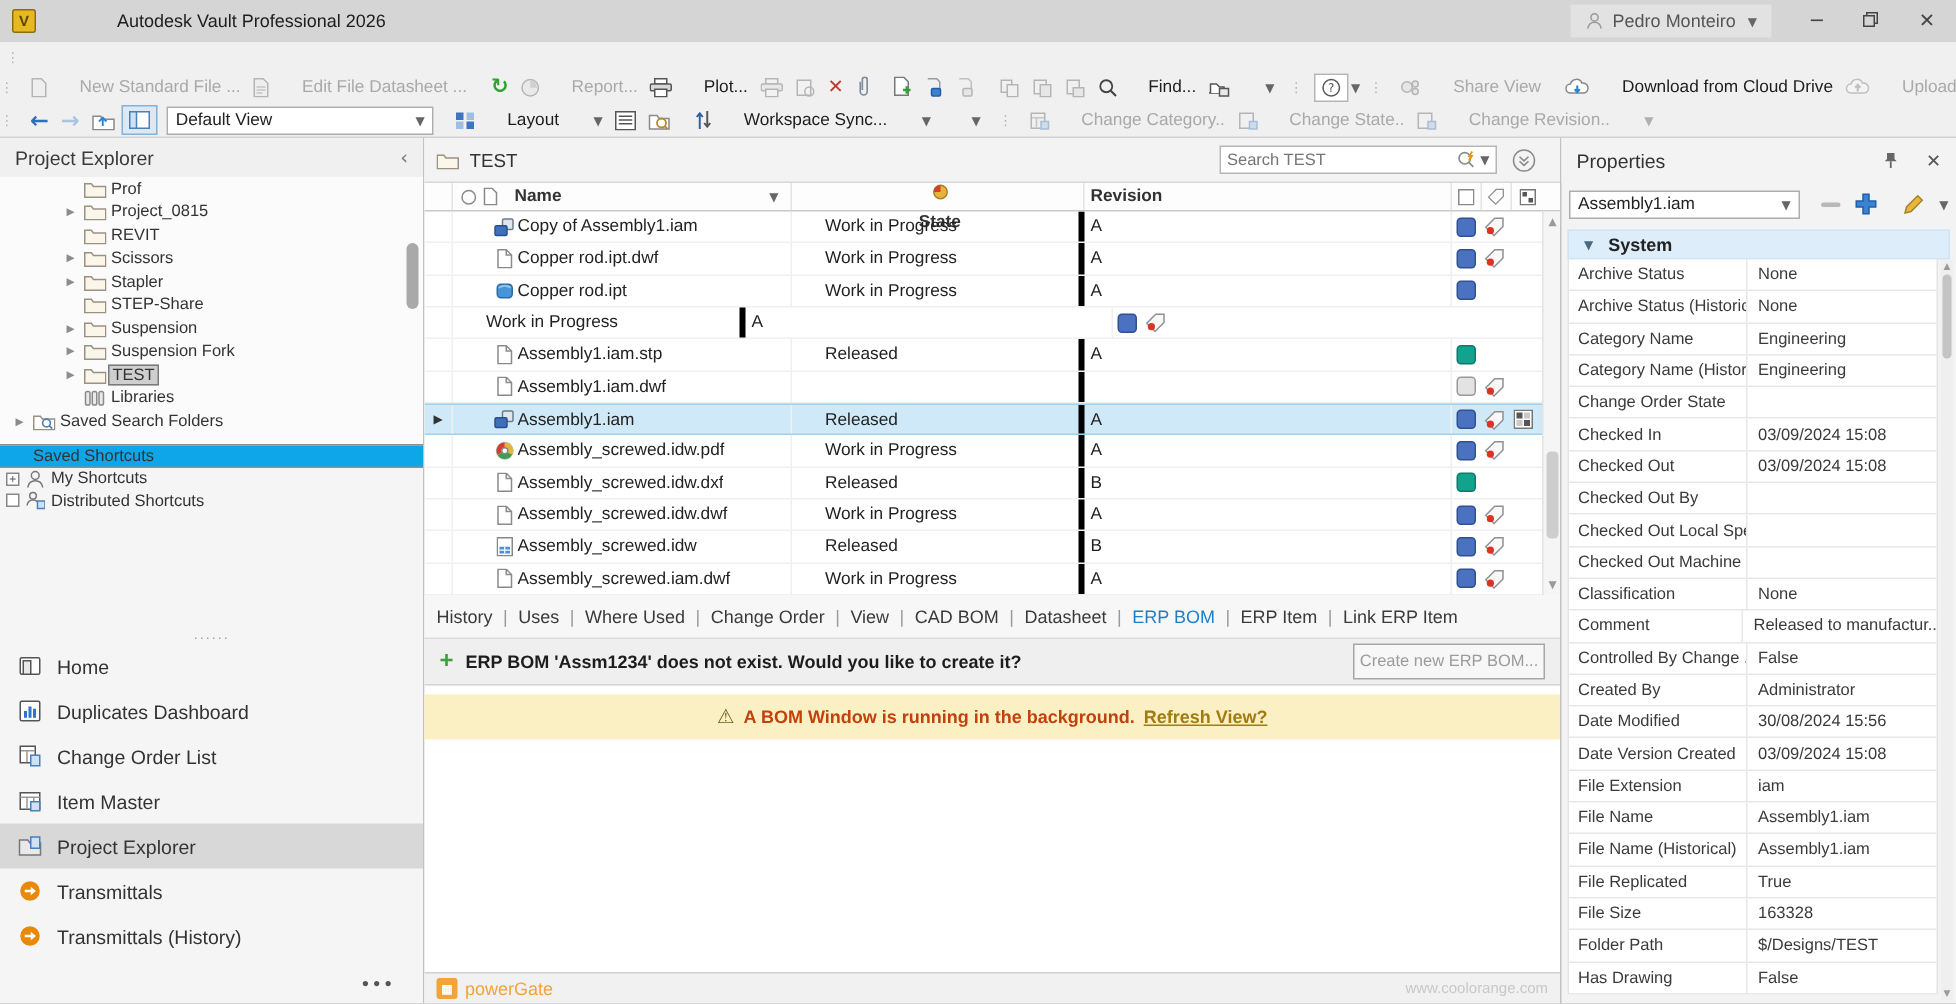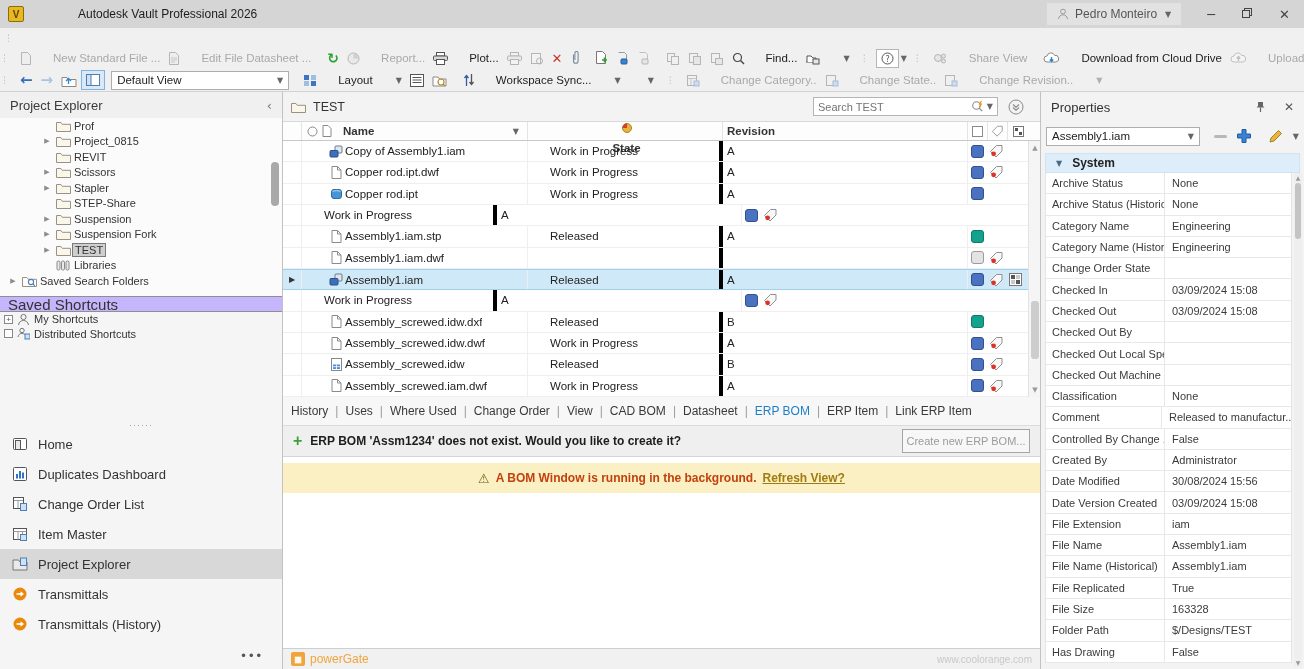--- a/index.html
+++ b/index.html
@@ -57,22 +57,22 @@
                padding:0 10px; font-size:13px; color:#3a3a3a; background:#f0f0f0; }
   .pe-collapse { color:#777; font-size:13px; }
   .tree { position:relative; height:178px; background:#fbfbfb; overflow:hidden; }
   .tree-item { height:15.5px; display:flex; align-items:center; font-size:11px; color:#333; }
   .tree-arrow { width:14px; font-size:7px; color:#8c8c8c; text-align:center; }
   .tree-ico { width:18px; }
   .tree-label { padding:0 2px; }
   .tree-label.boxed { background:#cfcfcf; border:1px solid #7a7a7a; }
   .tree-scroll { position:absolute; right:3px; top:44px; width:8px; height:44px; background:#a9a9a9; border-radius:4px; }
   .sc-sep { border-top:1px solid #8f8f8f; }
-  .sc-title { height:15px; display:flex; align-items:center; font-size:15px; color:#333; padding-left:8px;
-              border-bottom:1px solid #8f8f8f; background:#c4b5fd; }
+  .sc-title { height:15px; display:flex; align-items:center; font-size:11px; color:#333; padding-left:22px;
+              border-bottom:1px solid #8f8f8f; background:#0ea5e9; }
   .sc-item { height:14.5px; display:flex; align-items:center; gap:4px; font-size:11px; color:#333; padding-left:4px; }
   .plusbox { width:9px; height:9px; border:1px solid #888; background:#fff; font-size:8px; line-height:7px;
              text-align:center; color:#555; }
   .addgroup-row { position:absolute; top:307px; left:0; right:0; border-top:1px solid #cfcfcf;
                   padding:5px 0 0 10px; }
   .addgroup { color:#2a7fd4; font-size:11.5px; font-weight:bold; }
   .drag-dots { position:absolute; top:328px; left:0; right:0; text-align:center; color:#9a9a9a;
                font-size:9px; letter-spacing:1px; }
   .navlist { position:absolute; top:337px; left:0; right:0; }
   .nav-item { height:30px; display:flex; align-items:center; gap:10px; padding-left:12px;
@@ -904,20 +904,32 @@
                 <rect x="2" y="2" width="4" height="4" fill="#555"></rect>
                 <rect x="7" y="7" width="4" height="4" fill="#555"></rect>
                 <rect x="7" y="2" width="4" height="4" fill="#c9c9c9"></rect>
                 <rect x="2" y="7" width="4" height="4" fill="#c9c9c9"></rect>
               </svg>
             </span>
           </span>
         </div>
         <div class="frow">
           <span class="c-gutter glyph"></span>
+          <span class="c-name">
+            <span class="f-ico ico">
+              <svg width="13" height="13">
+                <circle cx="6.5" cy="6.5" r="5.5" fill="#fff" stroke="#bbb"></circle>
+                <path d="M6.5 1a5.5 5.5 0 0 1 4.9 8L6.5 6.5z" fill="#e8b33a"></path>
+                <path d="M6.5 1a5.5 5.5 0 0 0-4.7 8.3L6.5 6.5z" fill="#d23f31"></path>
+                <path d="M1.8 9.3a5.5 5.5 0 0 0 9.6-.3L6.5 6.5z" fill="#3a9e4c"></path>
+                <circle cx="6.5" cy="6.5" r="2" fill="#fff" stroke="#888"></circle>
+              </svg>
+            </span>
+            <span class="f-label">Assembly_screwed.idw.pdf</span>
+          </span>
           <span class="c-state">Work in Progress</span>
           <span class="c-rev">A</span>
           <span class="c-icons">
             <span class="sq blue"></span>
             <span class="ico">
               <svg width="15" height="14" viewBox="0 0 15 14">
                 <path d="M7.5 1.5h5.5v5.5L7 13 1.5 7.5z" fill="#f8f8f8" stroke="#909090"></path>
                 <circle cx="4.6" cy="9.8" r="2.4" fill="#dd3327"></circle>
               </svg>
             </span>

